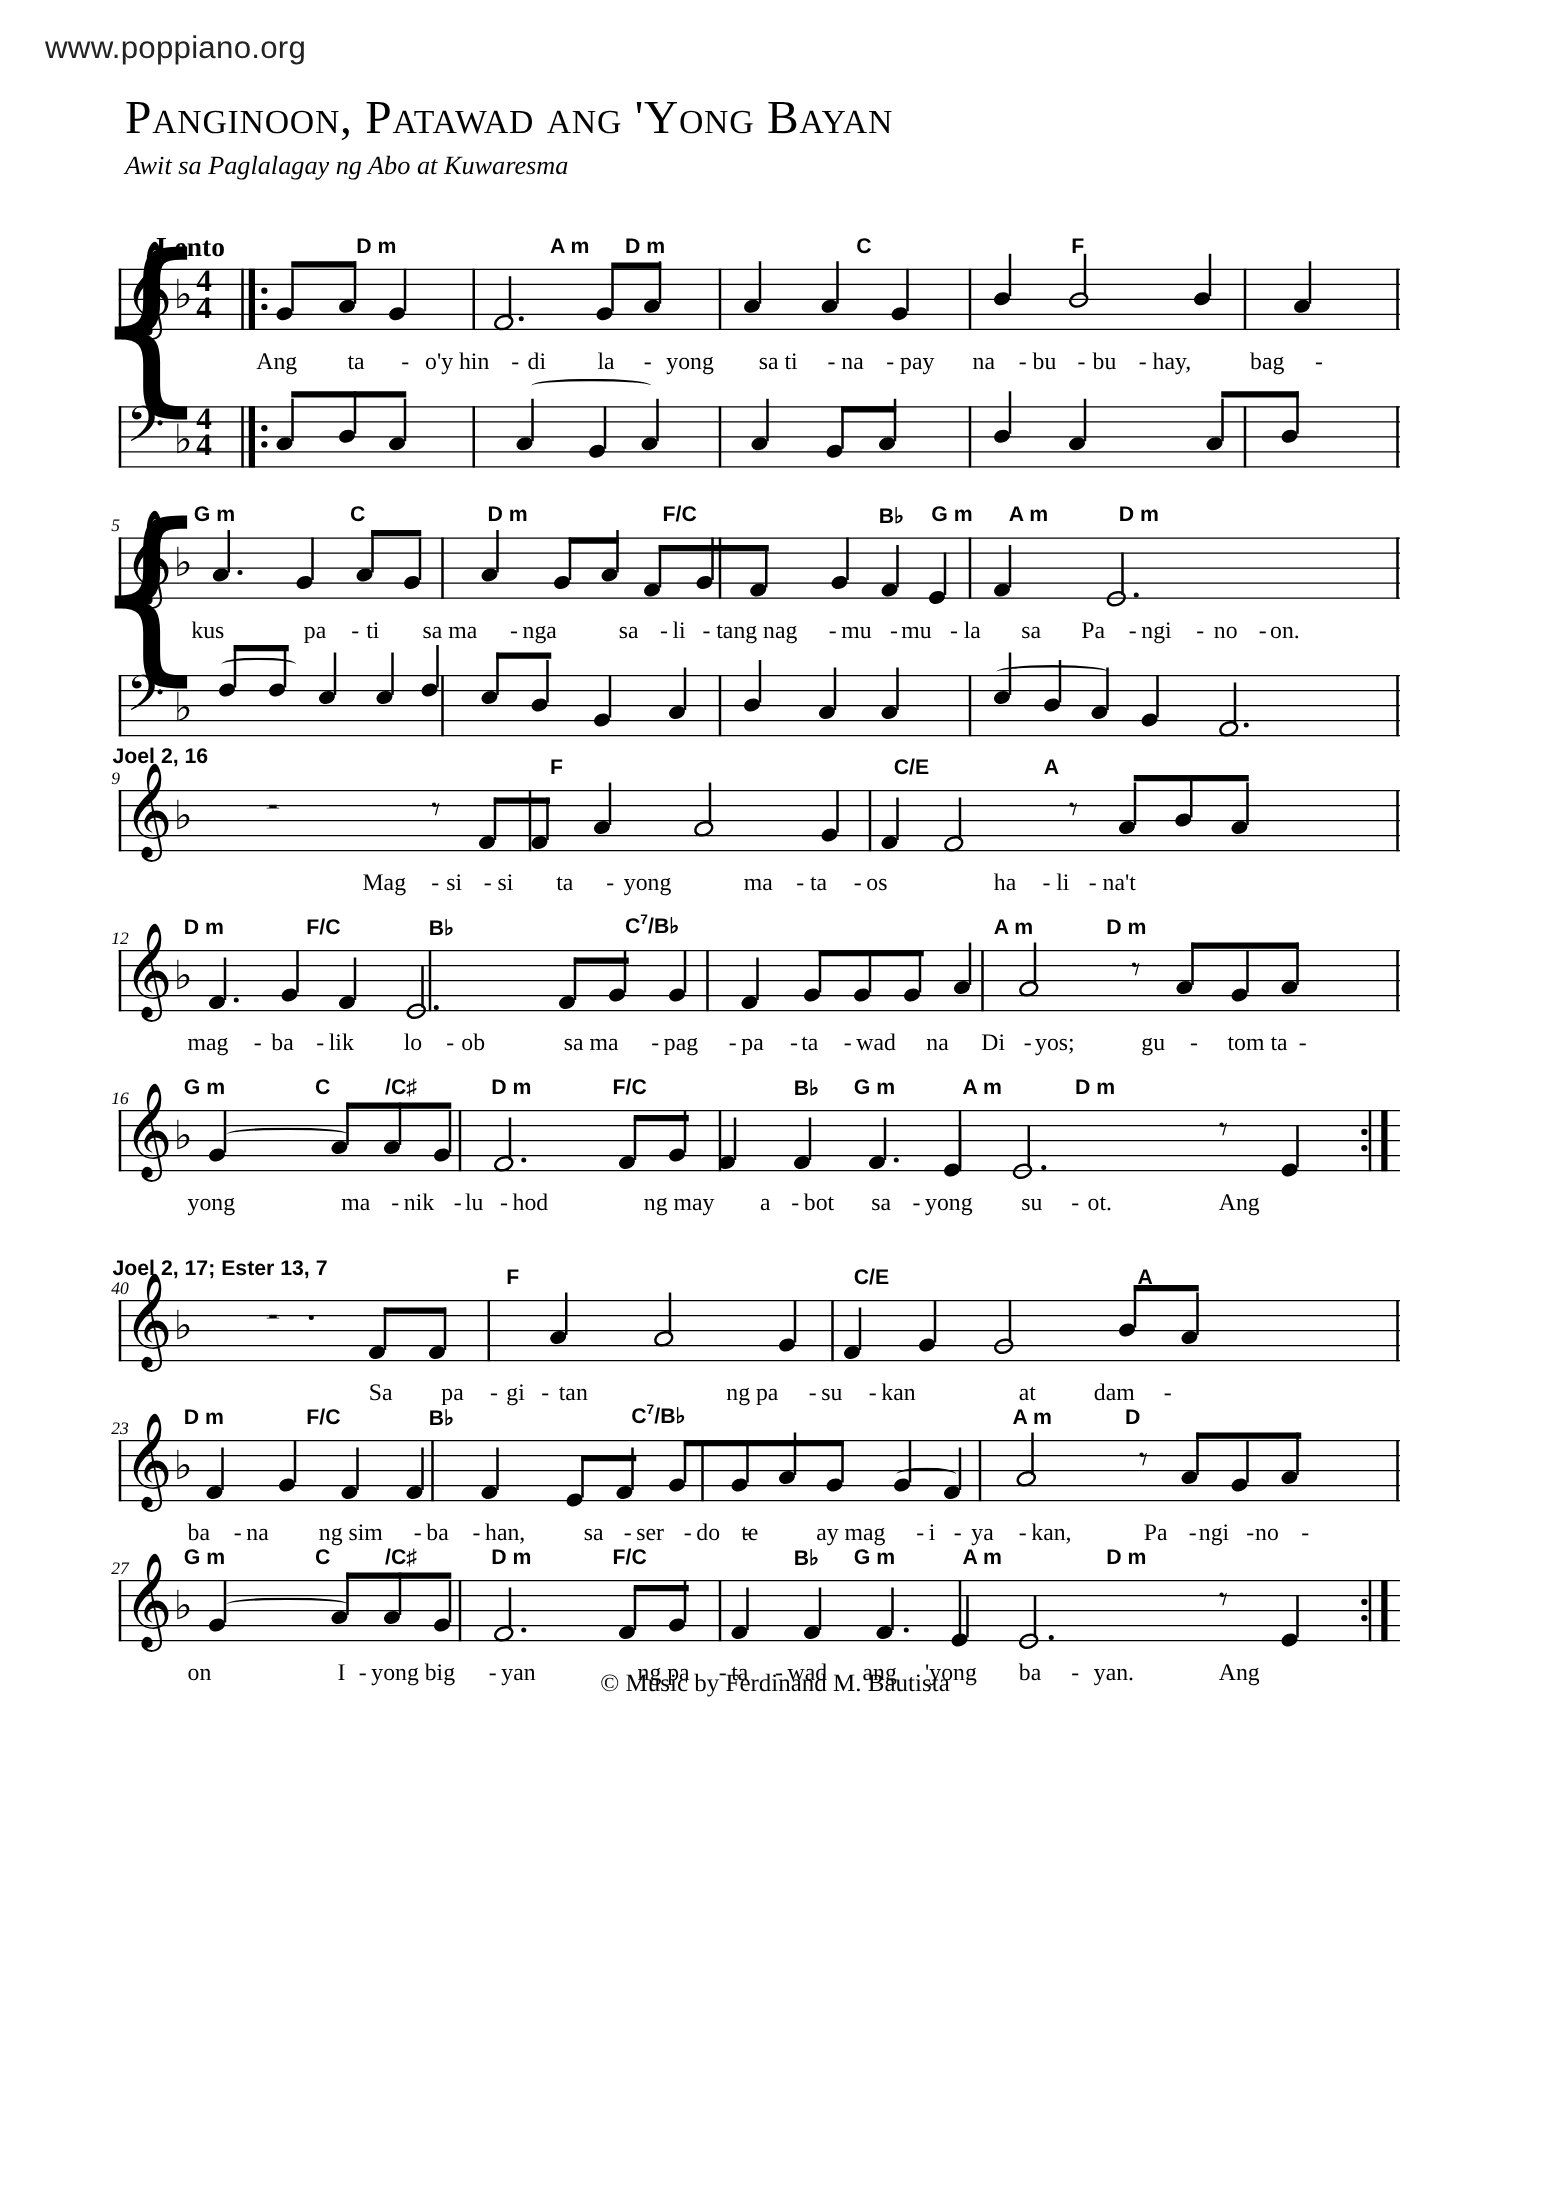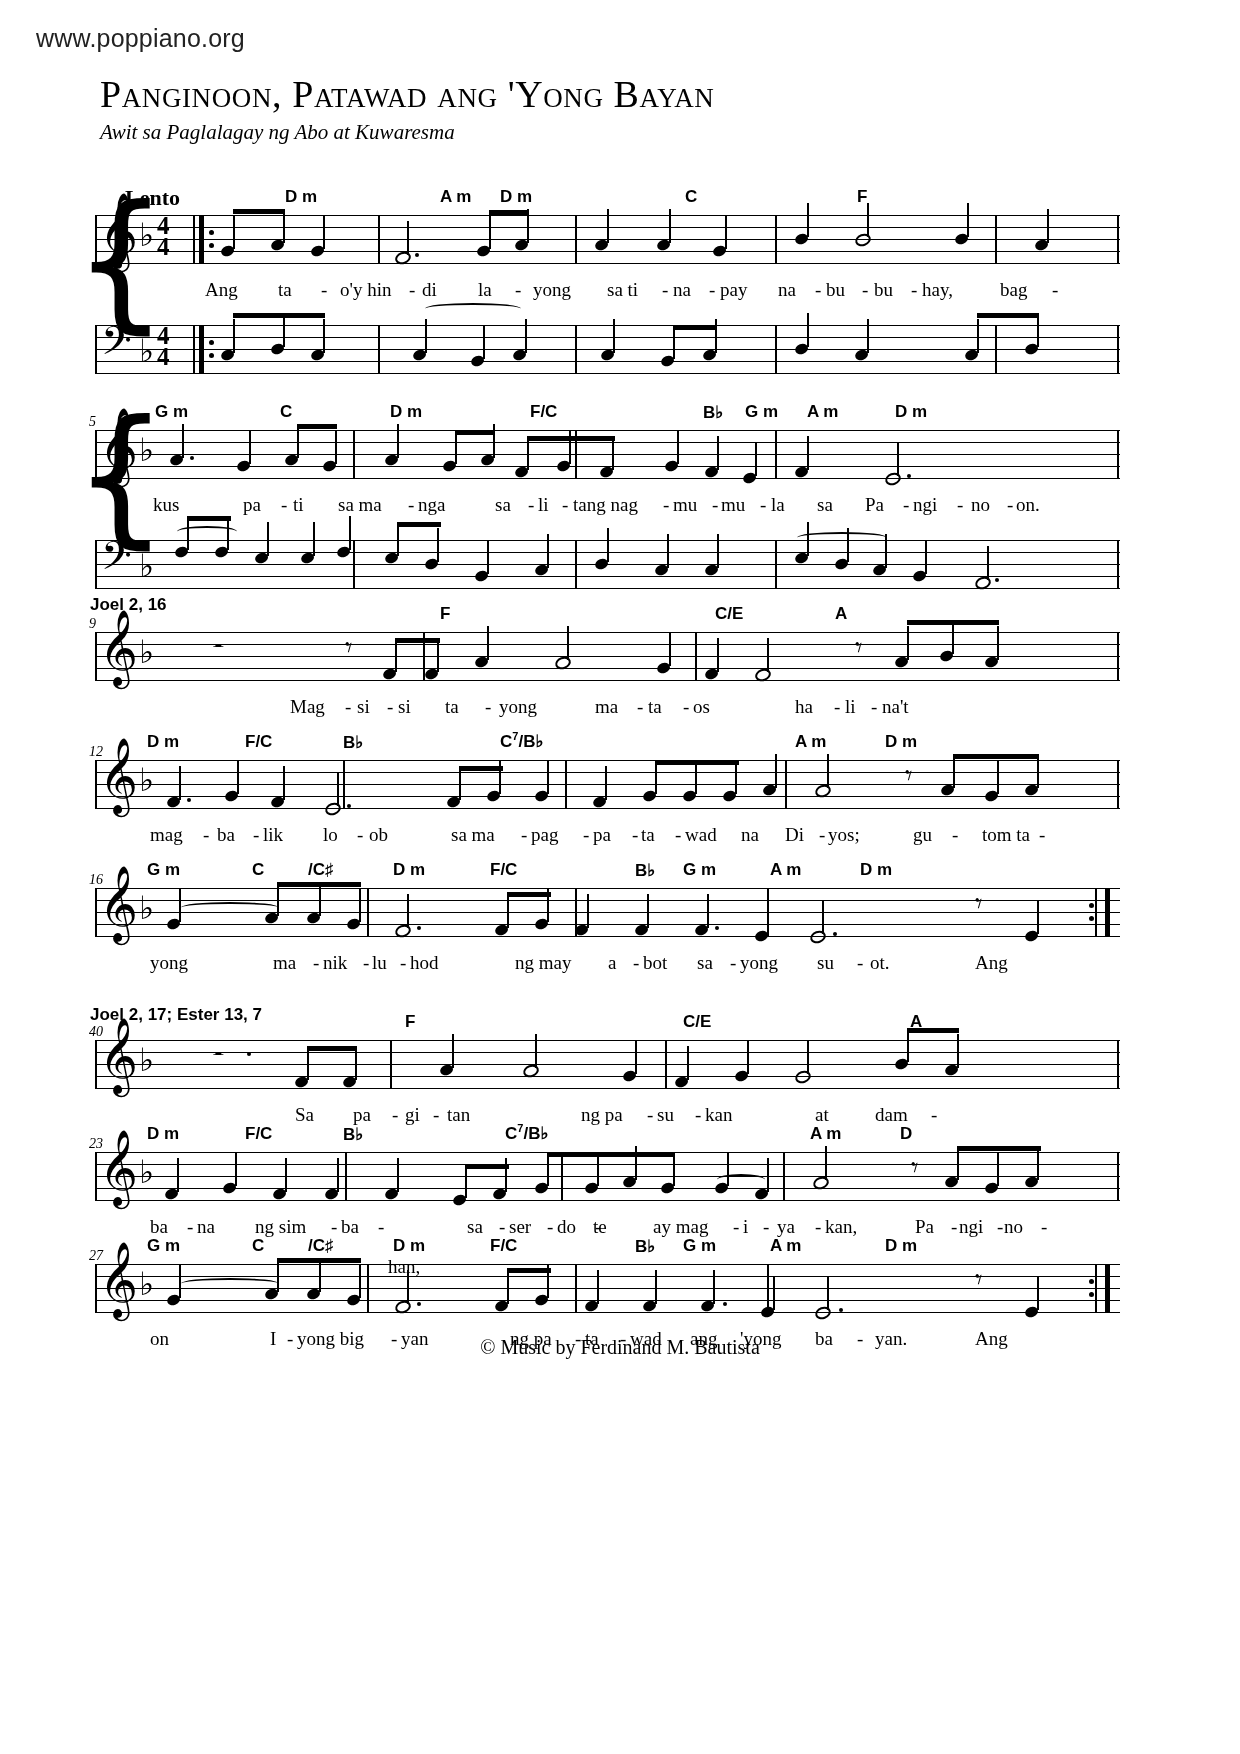--- a/index.html
+++ b/index.html
@@ -880,21 +880,21 @@
     <div class="chord" style="left:805px; top:-28px;">D</div>
   </div>
   <div style="position:absolute; top:64px; left:0; height:24px;">
     <div class="lyric" style="left:55px;">ba</div>
     <div class="lyric" style="left:92px;">-</div>
     <div class="lyric" style="left:102px;">na</div>
     <div class="lyric" style="left:160px;">ng sim</div>
     <div class="lyric" style="left:236px;">-</div>
     <div class="lyric" style="left:246px;">ba</div>
     <div class="lyric" style="left:283px;">-</div>
-    <div class="lyric" style="left:293px;margin-top:40px;">han,</div>
+    <div class="lyric" style="left:293px;">han,</div>
     <div class="lyric" style="left:372px;">sa</div>
     <div class="lyric" style="left:404px;">-</div>
     <div class="lyric" style="left:414px;">ser</div>
     <div class="lyric" style="left:452px;">-</div>
     <div class="lyric" style="left:462px;">do</div>
     <div class="lyric" style="left:500px;">-</div>
     <div class="lyric" style="left:498px;">te</div>
     <div class="lyric" style="left:558px;">ay mag</div>
     <div class="lyric" style="left:638px;">-</div>
     <div class="lyric" style="left:648px;">i</div>

